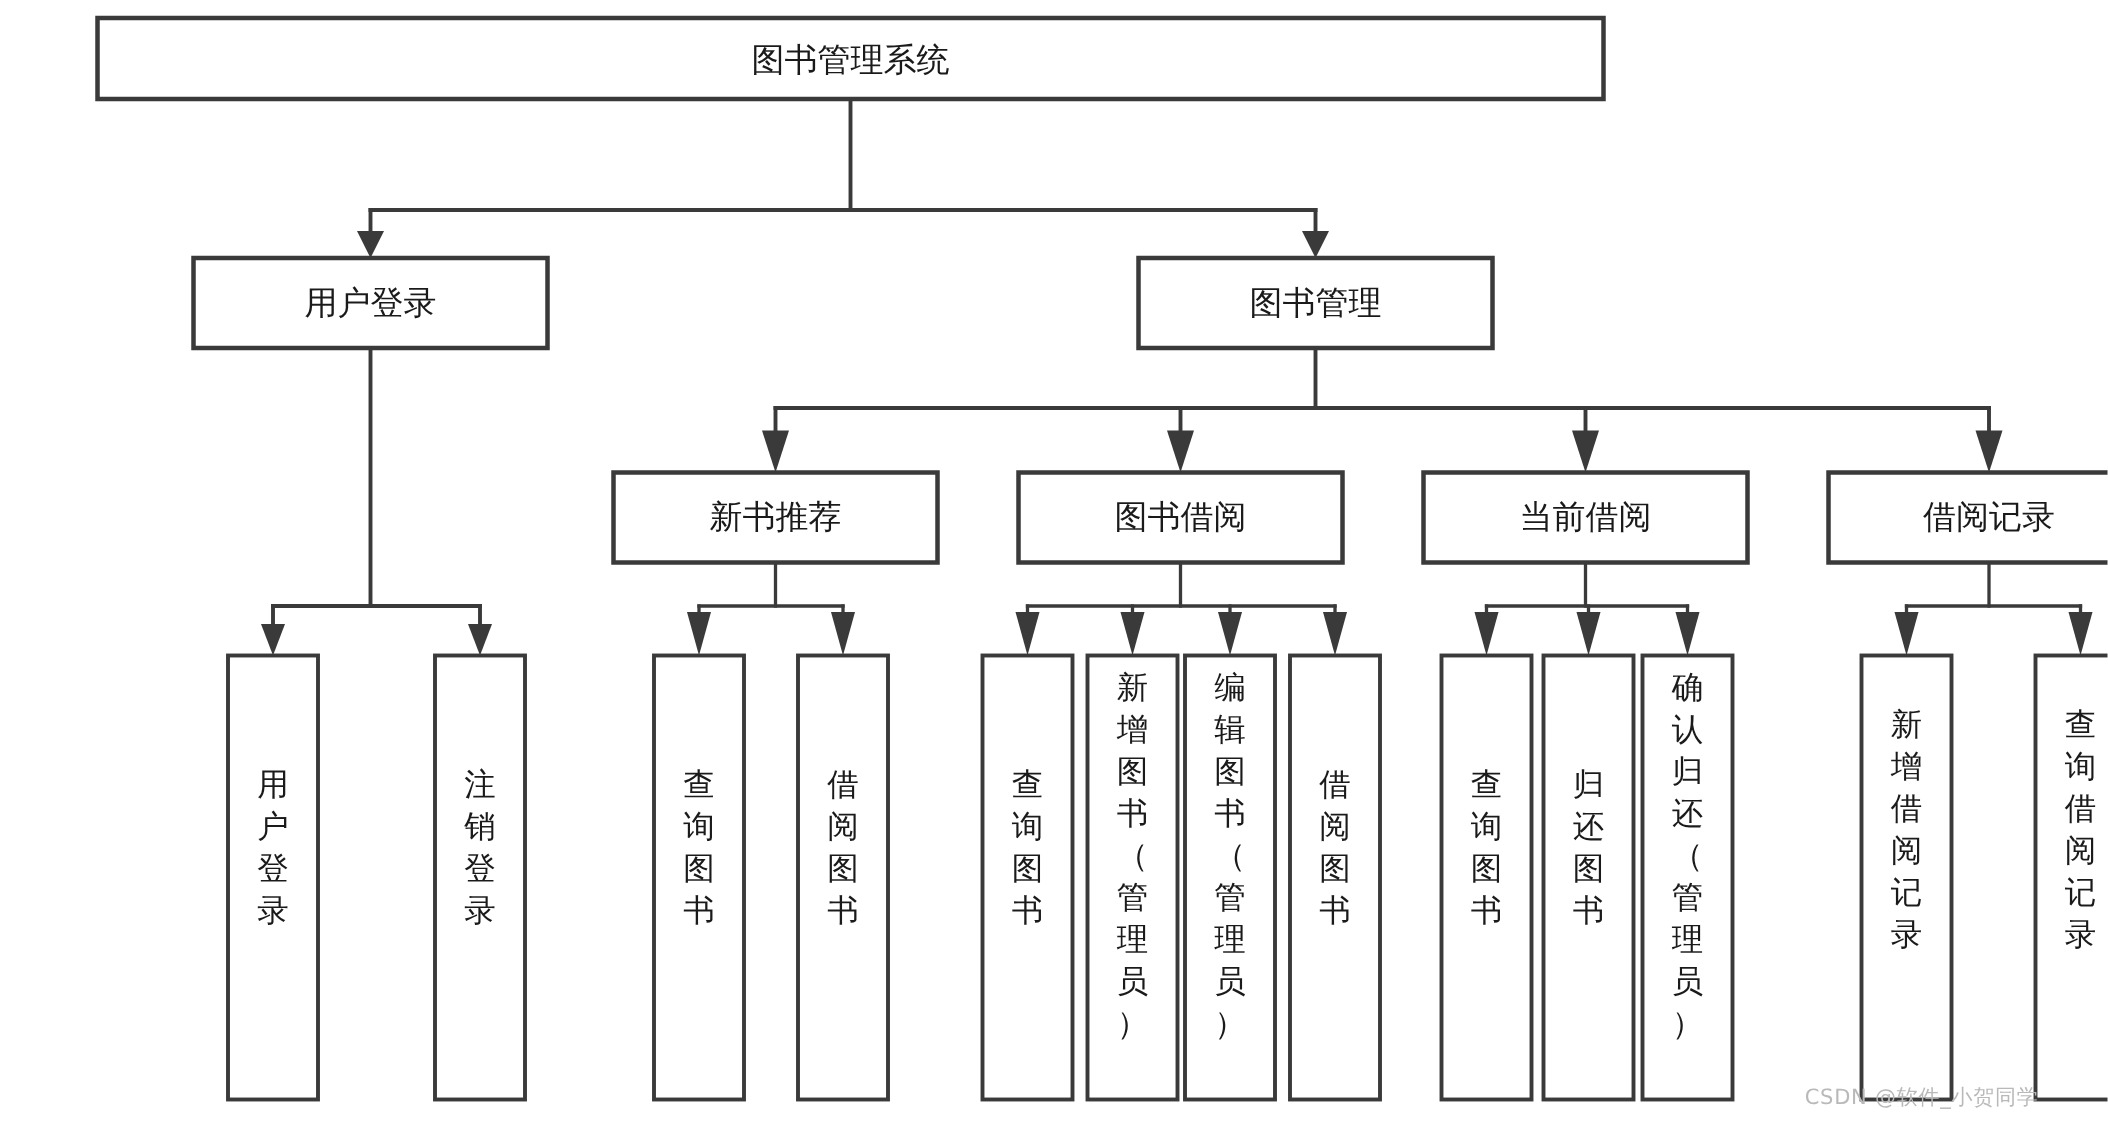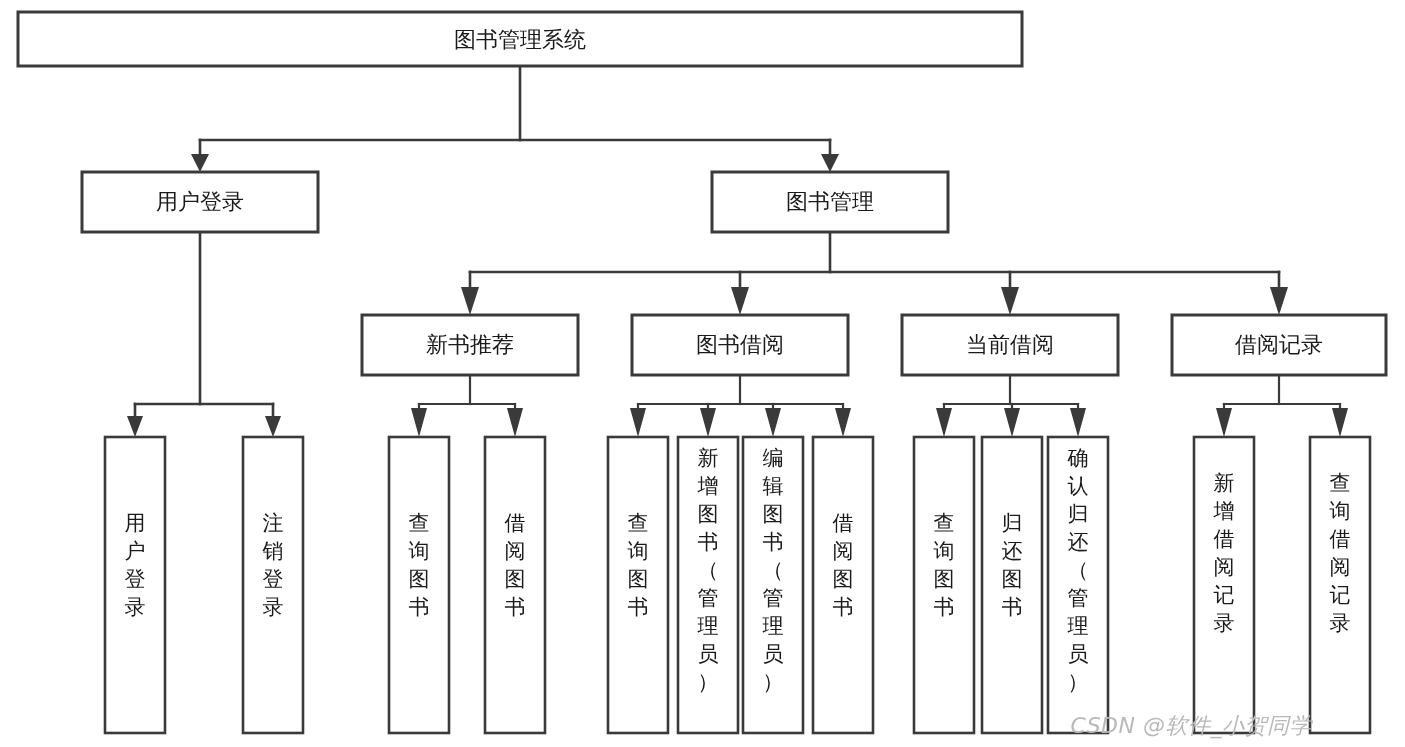--- a/index.html
+++ b/index.html
@@ -12,20 +12,21 @@
     width: 1405px;
     height: 747px;
     font-family: "DejaVu Sans", "Liberation Sans", sans-serif;
     overflow: hidden;
     position: relative;
   }
   #diagram-root {
     position: relative;
     width: 1326px;
     height: 747px;
+    margin-left: 47px;
   }
   svg#flowchart {
     display: block;
     width: 1405px;
     height: 747px;
   }
   .node-box {
     fill: #ffffff;
     stroke: #3a3a3a;
     stroke-width: 3;
@@ -62,26 +63,25 @@
     fill: #1a1a1a;
     font-family: "DejaVu Sans", "Liberation Sans", sans-serif;
     font-size: 21px;
     text-anchor: middle;
   }
   .watermark {
     position: absolute;
     right: 14px;
     bottom: 6px;
     font-family: "DejaVu Sans", "Liberation Sans", sans-serif;
-    font-size: 22px;
+    font-size: 14px;
     color: #b9b9b9;
     letter-spacing: 0.5px;
     white-space: nowrap;
     pointer-events: none;
-    font-style: italic;
   }
 </style>
 </head>
 <body>
 
 <div id="diagram-root">
 
   <svg id="flowchart" viewBox="0 0 1405 747" xmlns="http://www.w3.org/2000/svg">
 
     <g>

